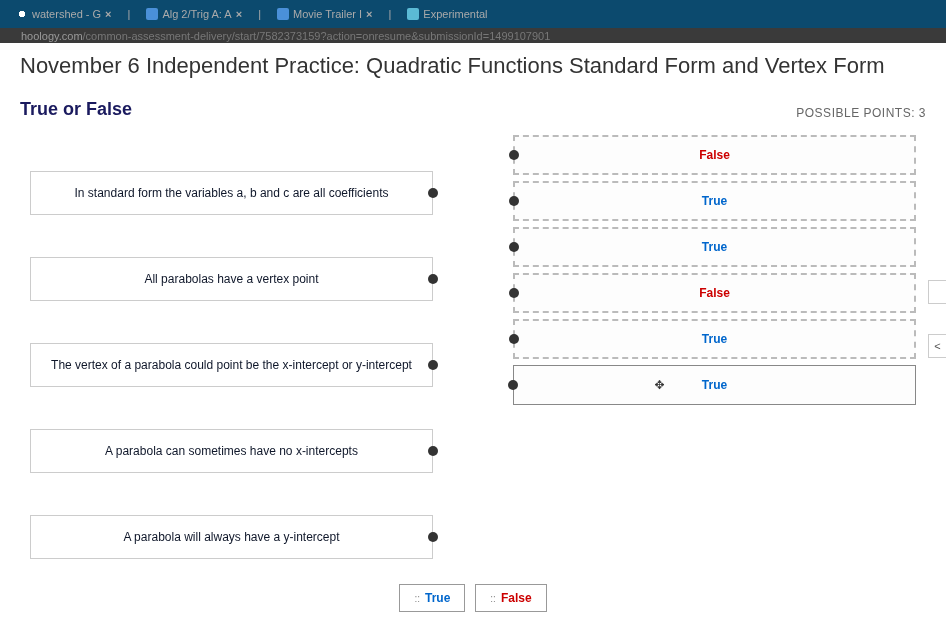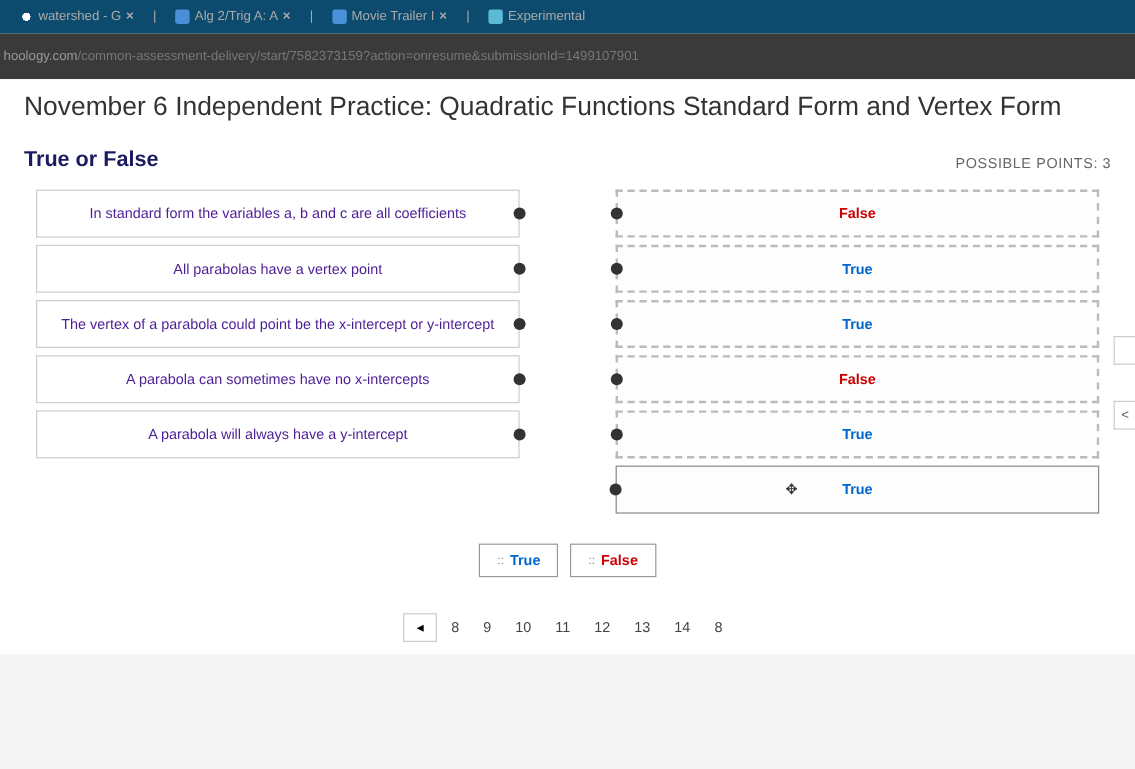--- a/index.html
+++ b/index.html
@@ -35,24 +35,24 @@
       font-weight: bold;
       cursor: pointer;
     }
     .tab-icon {
       width: 12px;
       height: 12px;
       display: inline-block;
     }
     .url-bar {
       background: #3a3a3a;
-      height: 38px;
-      display: flex;
-      align-items: center;
-      padding: 0 3px;
+      height: 15px;
+      display: flex;
+      align-items: center;
+      padding: 0 21px;
       color: #ccc;
       font-size: 11px;
     }
     .url-text {
       overflow: hidden;
       white-space: nowrap;
     }
     .url-domain {
       color: #999;
     }
@@ -93,29 +93,30 @@
     }
     .left-col, .right-col {
       flex: 1;
       display: flex;
       flex-direction: column;
       gap: 6px;
     }
     .question-box {
       border: 1px solid #ccc;
       background: #fff;
-      padding: 4px 12px;
-      font-size: 12px;
-      color: #4c1d95;
+      padding: 14px 12px;
+      font-size: 12px;
+      color: #0f172a;
       text-align: center;
       min-height: 40px;
       display: flex;
       align-items: center;
       justify-content: center;
       position: relative;
+      margin-top: 36px;
     }
     .answer-box {
       border: 2px dashed #bbb;
       background: #fdfdfd;
       padding: 10px 12px;
       font-size: 12px;
       text-align: center;
       min-height: 40px;
       display: flex;
       align-items: center;

